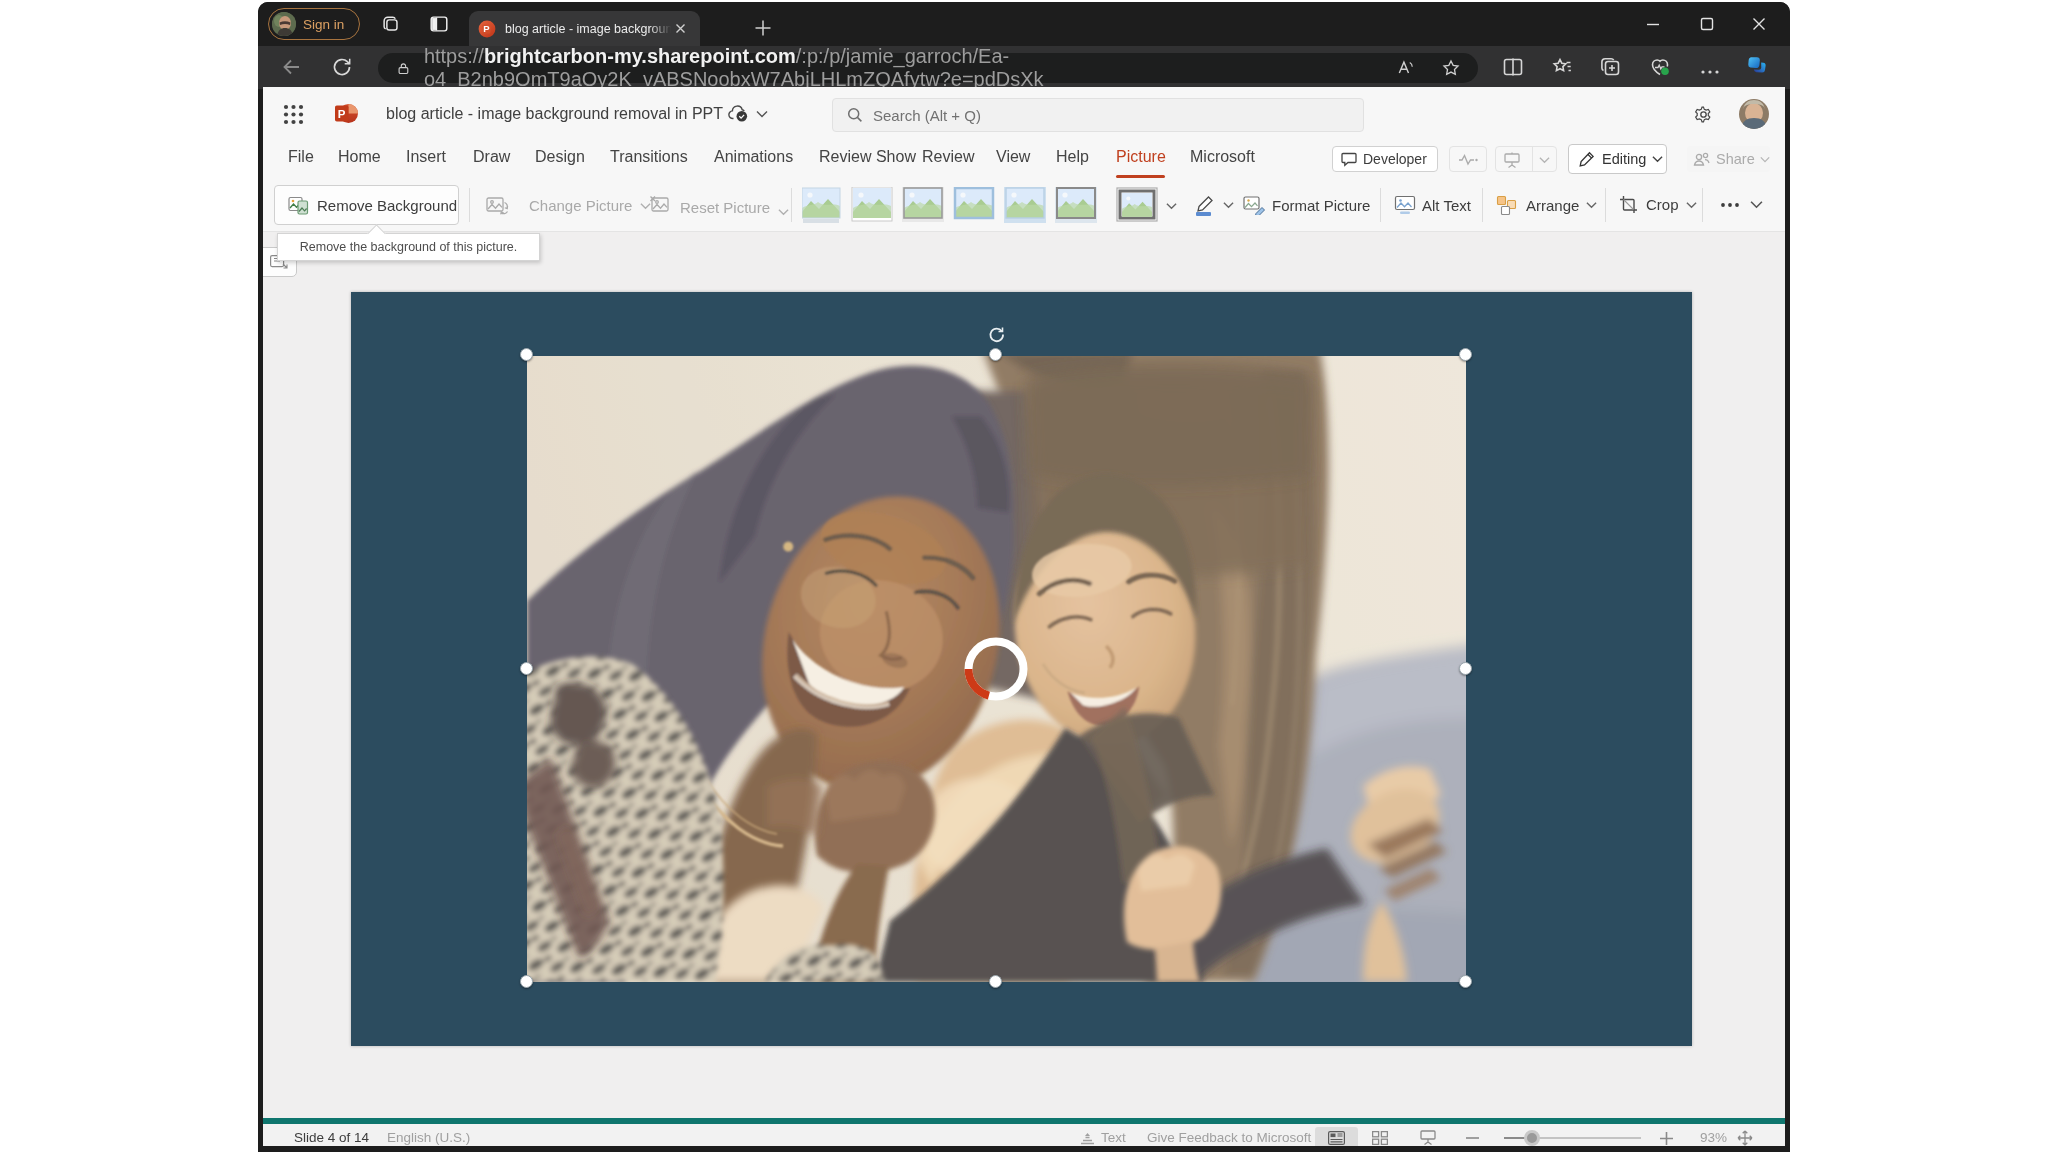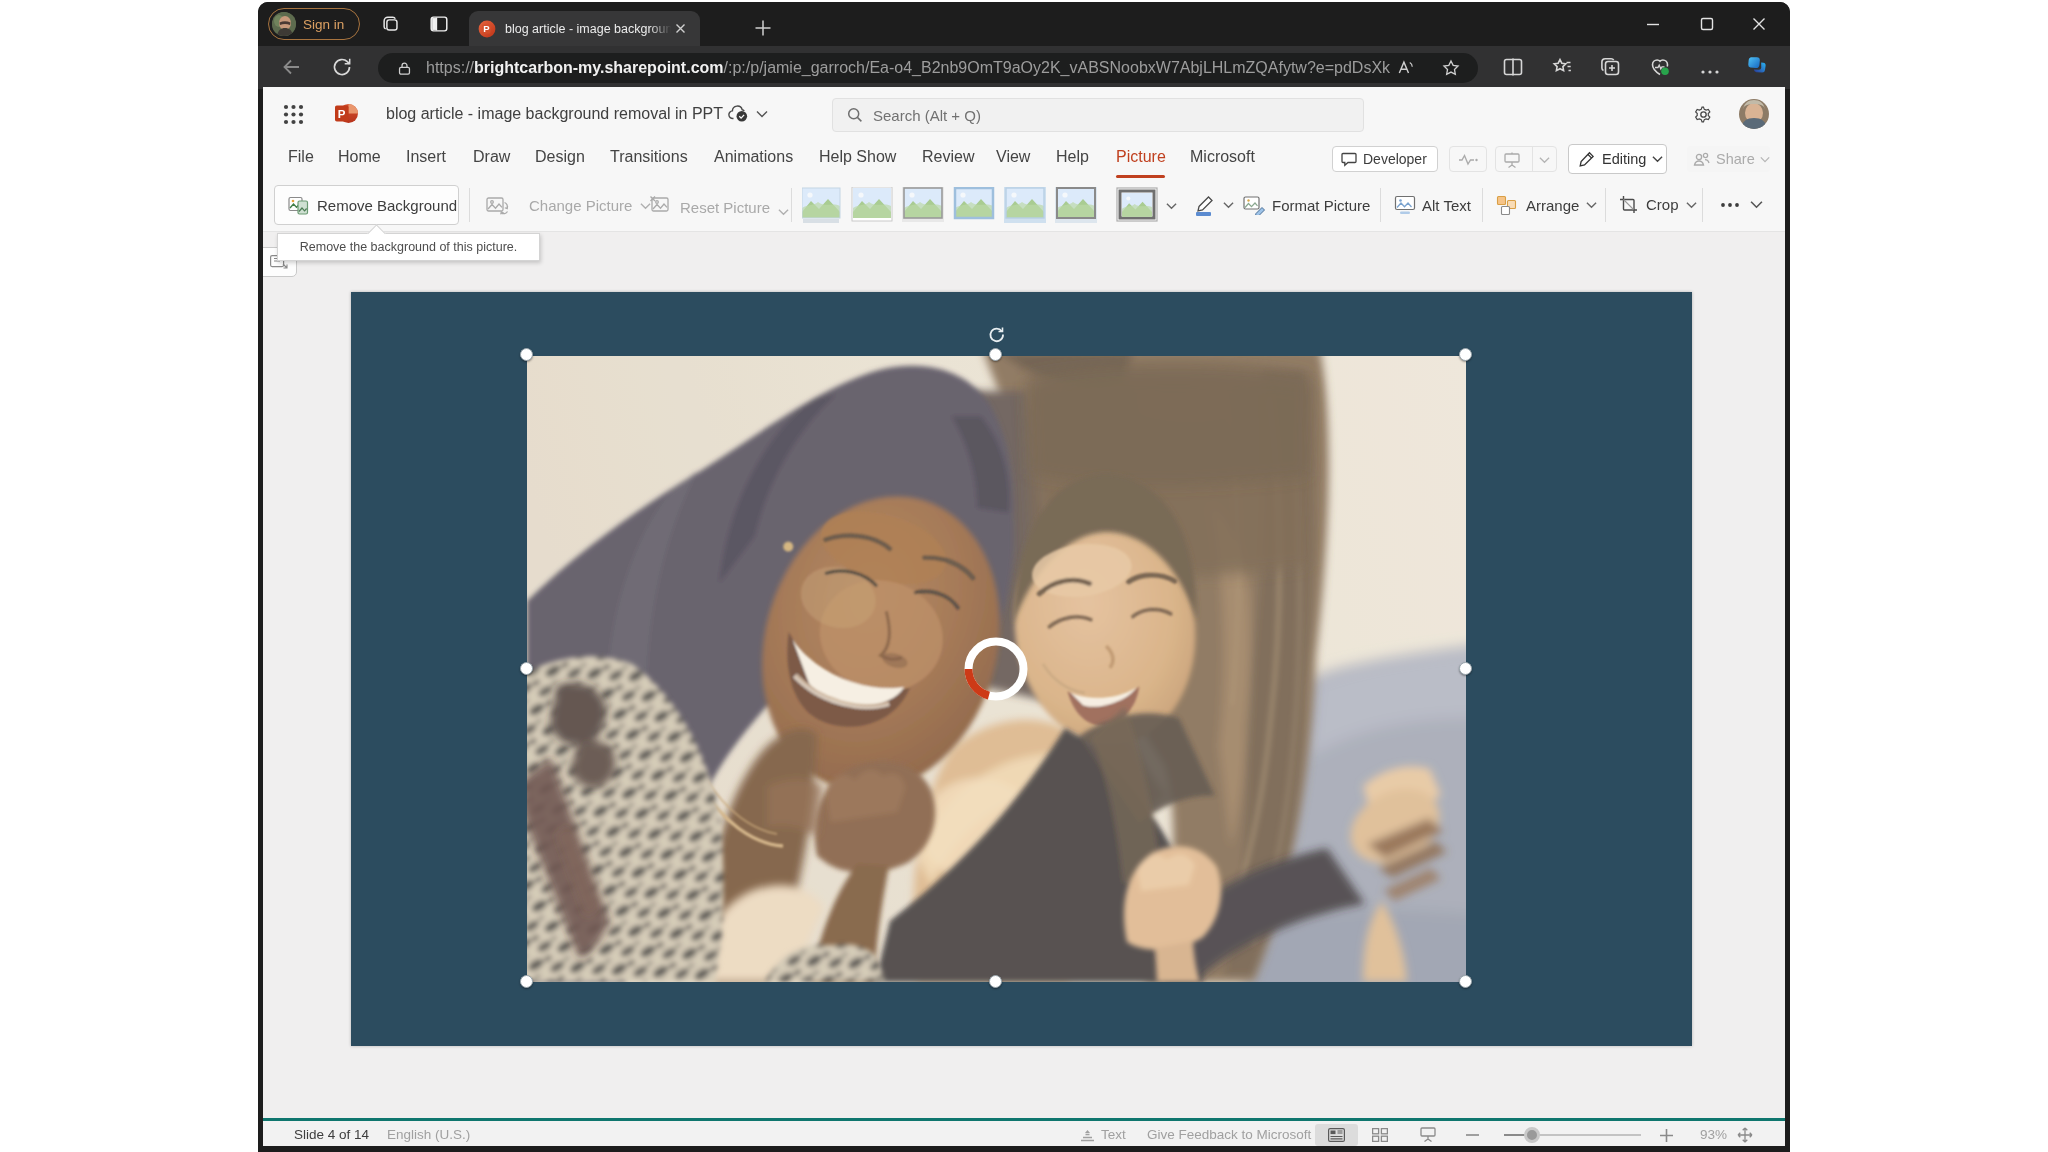--- a/index.html
+++ b/index.html
@@ -12,42 +12,42 @@
 
 .signin { position:absolute; left:10px; top:6px; height:32px; width:92px; border:1.5px solid #a8743f; border-radius:16px; display:flex; align-items:center; }
 .signin .av { width:24px; height:24px; border-radius:50%; margin-left:3px; background:radial-gradient(circle at 50% 40%, #c8a084 28%, #6c7a5a 30%, #4d5c42 70%); overflow:hidden; }
 .signin .tx { color:#dda163; font-size:13.5px; margin-left:7px; }
 .tbicon { position:absolute; top:11px; width:22px; height:22px; color:#e8e8e8; }
 #tab { position:absolute; left:211px; top:9px; width:231px; height:35px; background:#373738; border-radius:9px 9px 0 0; display:flex; align-items:center; }
 #tab .ttx { color:#ececec; font-size:12.5px; white-space:nowrap; overflow:hidden; width:168px; margin-left:9px;
   -webkit-mask-image:linear-gradient(90deg,#000 86%,transparent 99%); }
 .wctl { position:absolute; top:13px; color:#e3e3e3; }
 
-#addr { position:absolute; left:120px; top:7px; width:1100px; height:30px; background:#1d1e1e; border-radius:15px; display:flex; align-items:center; color:#9d9d9d; font-size:16px; }
+#addr { position:absolute; left:120px; top:7px; width:1100px; height:30px; background:#1d1e1e; border-radius:15px; display:flex; align-items:center; color:#9d9d9d; font-size:20px; }
 #addr b { color:#f1f1f1; font-weight:bold; }
 .nvi { position:absolute; top:9px; width:24px; height:24px; }
 
 #header { position:absolute; left:0; top:0; width:100%; height:52px; background:#f7f7f7; }
 #searchbox { position:absolute; left:569px; top:11px; width:532px; height:34px; background:#f1f1f1; border:1px solid #e1e1e1; border-radius:4px; display:flex; align-items:center; color:#717171; font-size:15px; }
 #menurow { position:absolute; left:0; top:52px; width:100%; height:41px; background:#f7f7f7; font-size:16px; color:#444; }
 #menurow span.mi { position:absolute; top:9px; }
 #ribbon { position:absolute; left:0; top:93px; width:100%; height:52px; background:#f7f7f7; border-bottom:1px solid #e4e4e4; }
 .rbtn { position:absolute; display:flex; align-items:center; font-size:15px; color:#3d3d3d; }
 .rdis { color:#a9a9a9; }
 .rdiv { position:absolute; top:8px; width:1px; height:34px; background:#dcdcdc; }
 
 #canvas { position:absolute; left:0; top:145px; width:100%; height:886px; background:#f0efef; }
 #slide { position:absolute; left:88px; top:60px; width:1341px; height:754px; background:#2c4c5f; box-shadow:0 0 3px rgba(0,0,0,.25); }
 #photo { position:absolute; left:176px; top:64px; width:939px; height:626px; }
 .hdl { position:absolute; width:13px; height:13px; border-radius:50%; background:#fff; border:1px solid #9aa6ad; box-shadow:0 1px 2px rgba(0,0,0,.4); }
 #tooltip { position:absolute; left:14px; top:1px; width:263px; height:28px; background:#fff; border:1px solid #d4d4d4; box-shadow:1px 2px 4px rgba(0,0,0,.18); font-size:12.5px; color:#4d4d4d; display:flex; align-items:center; justify-content:center; }
 #tooltip:before { content:""; position:absolute; left:92px; top:-7px; width:12px; height:12px; background:#fff; border-left:1px solid #d4d4d4; border-top:1px solid #d4d4d4; transform:rotate(45deg); }
 #panelbtn { position:absolute; left:-6px; top:15px; width:40px; height:30px; background:#fdfdfd; border:1px solid #c9c9c9; border-radius:5px; }
 
-#statusbar { position:absolute; left:0; top:1031px; width:100%; height:28px; background:#f2f2f2; border-top:3px solid #0f766e; font-size:13.5px; color:#a0a0a0; }
+#statusbar { position:absolute; left:0; top:1031px; width:100%; height:28px; background:#f2f2f2; border-top:6px solid #0f766e; font-size:13.5px; color:#a0a0a0; }
 </style>
 </head>
 <body>
 <div id="win">
   <div id="titlebar">
     <div class="signin">
         <svg class="av" width="24" height="24" viewBox="0 0 24 24" style="border-radius:50%">
           <rect width="24" height="24" fill="#5d6b4e"></rect>
           <ellipse cx="7" cy="9" rx="5" ry="6" fill="#768a60" opacity=".8"></ellipse>
           <ellipse cx="13" cy="11" rx="6" ry="7" fill="#c89a7c"></ellipse>
@@ -215,21 +215,21 @@
         </svg>
     </div>
     <div id="menurow">
       <span class="mi" style="left:25px">File</span>
       <span class="mi" style="left:75px">Home</span>
       <span class="mi" style="left:143px">Insert</span>
       <span class="mi" style="left:210px">Draw</span>
       <span class="mi" style="left:272px">Design</span>
       <span class="mi" style="left:347px">Transitions</span>
       <span class="mi" style="left:451px">Animations</span>
-      <span class="mi" style="left:556px">Help Show</span>
+      <span class="mi" style="left:556px">Review Show</span>
       <span class="mi" style="left:659px">Review</span>
       <span class="mi" style="left:733px">View</span>
       <span class="mi" style="left:793px">Help</span>
       <span class="mi" style="left:853px; color:#c0401f;">Picture</span>
       <div class="abs" style="left:853px; top:36px; width:49px; height:3px; background:#c0401f; border-radius:2px;"></div>
       <span class="mi" style="left:927px">Microsoft</span>
       <div class="abs" style="left:1069px; top:7px; width:106px; height:26px; background:#fff; border:1px solid #d1d1d1; border-radius:4px; display:flex; align-items:center; font-size:14px; color:#3d3d3d;">
         <svg style="margin-left:8px" width="16" height="15" viewBox="0 0 16 15" fill="none" stroke="#444" stroke-width="1.3">
             <path d="M2 1.5h12a1 1 0 0 1 1 1v7a1 1 0 0 1-1 1H7l-3.2 2.8V10.5H2a1 1 0 0 1-1-1v-7a1 1 0 0 1 1-1z"></path>
           </svg>

